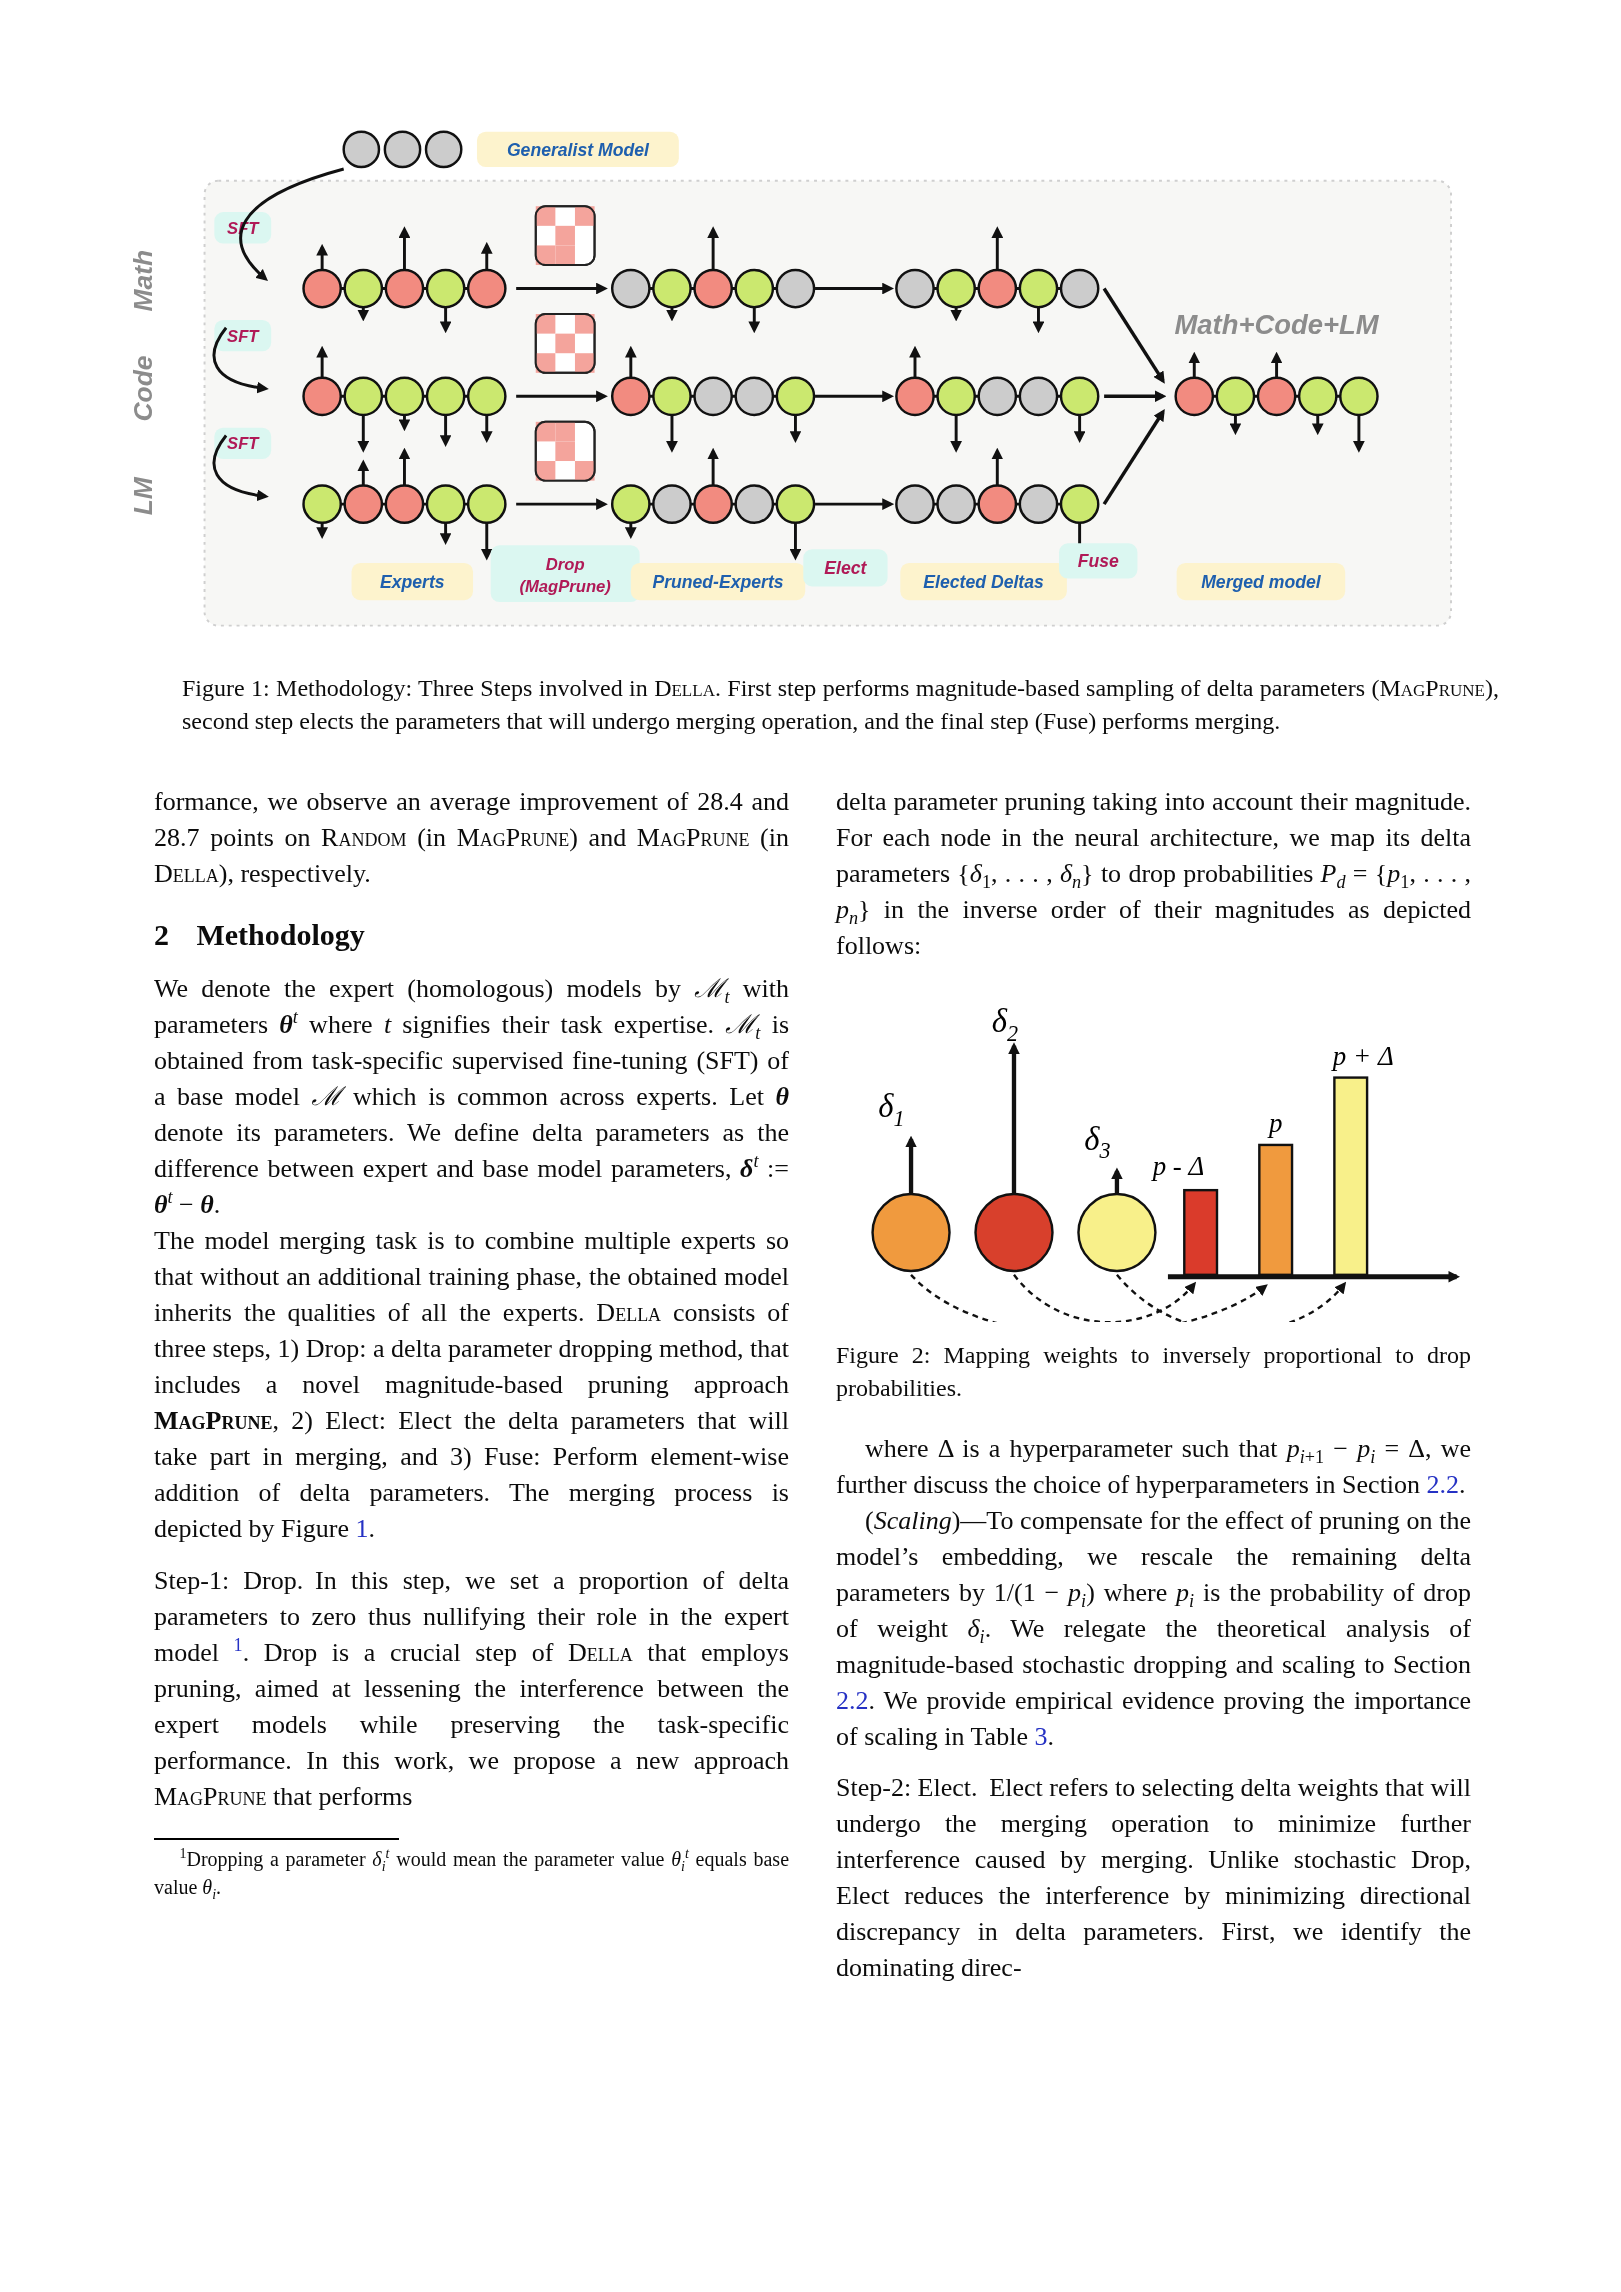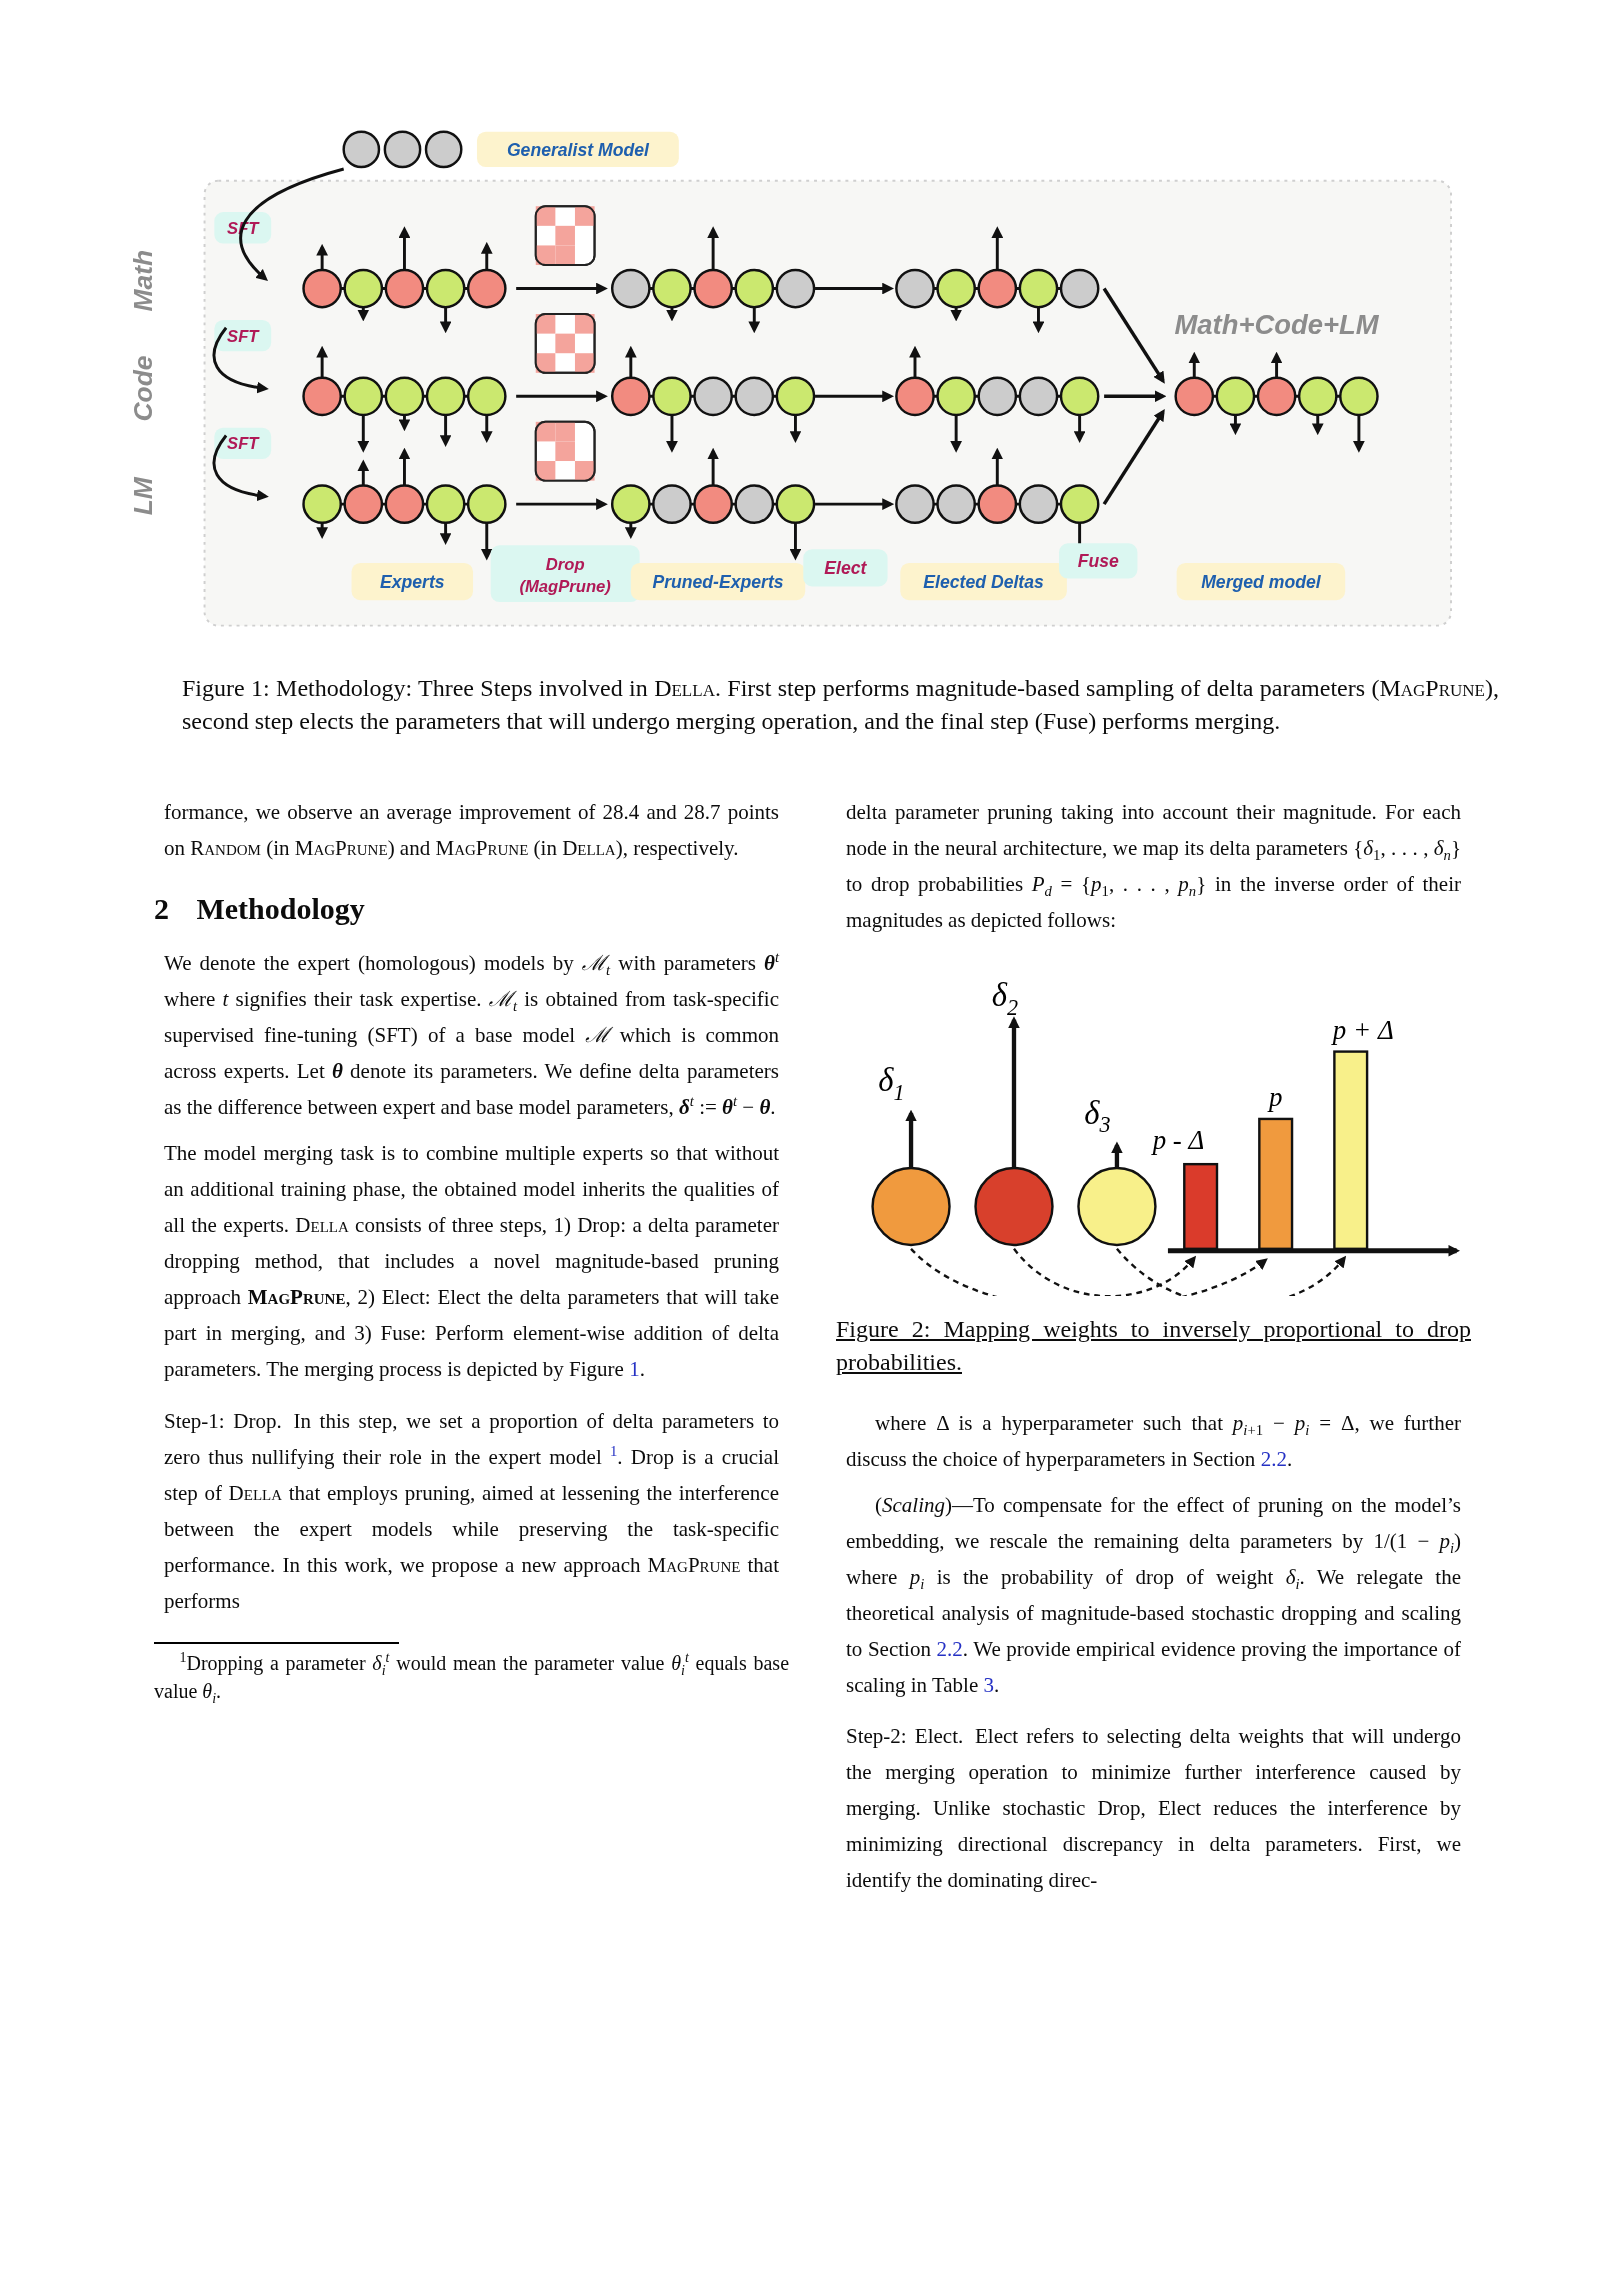--- a/index.html
+++ b/index.html
@@ -3,27 +3,27 @@
 <meta charset="utf-8">
 <style>
   html,body{margin:0;padding:0;}
   body{width:1621px;height:2293px;background:#ffffff;position:relative;overflow:hidden;
        font-family:"Liberation Serif",serif;color:#0c0c0c;}
   .fig1-wrap{position:absolute;left:116px;top:120px;width:1353px;height:537px;}
   .caption{text-align:justify;margin-left:28px;}
   .cap1{position:absolute;left:154px;top:672px;width:1317px;font-size:24px;line-height:33px;}
   .colL{position:absolute;left:154px;top:784px;width:635px;}
   .colR{position:absolute;left:836px;top:784px;width:635px;}
-  .body{font-size:21px;line-height:36px;text-align:justify;margin:10px;}
+  .body{font-size:26px;line-height:36px;text-align:justify;margin:0;}
   .pstep{margin-top:15.7px;}
   .indent{text-indent:29px;}
   h2.h2{font-size:30px;font-weight:bold;margin:25.5px 0 19.6px 0;font-family:"Liberation Serif",serif;}
   h3.h3{font-size:27px;font-weight:bold;margin:23.5px 0 13.7px 0;font-family:"Liberation Serif",serif;}
   .fig2-wrap{margin:25.5px 0 13.7px 0;text-align:center;}
-  .cap2{font-size:24px;line-height:33px;margin:0 0 25.5px 0;text-decoration:underline;}
+  .cap2{font-size:24px;line-height:33px;margin:0 0 25.5px 0;}
   .fnrule{width:245px;border-top:2px solid #000;margin-top:23.5px;}
   .footnote{font-size:20px;line-height:27.4px;margin-top:5.9px;text-align:justify;text-indent:25.5px;}
   
   .sc{font-variant:small-caps;}
   .b{font-weight:700;}
   .i{font-style:italic;}
   .bi{font-style:italic;font-weight:700;}
   .sub{vertical-align:sub;font-size:70%;line-height:0;}
   .sup{vertical-align:super;font-size:70%;line-height:0;}
   .link{color:#2531c4;}

